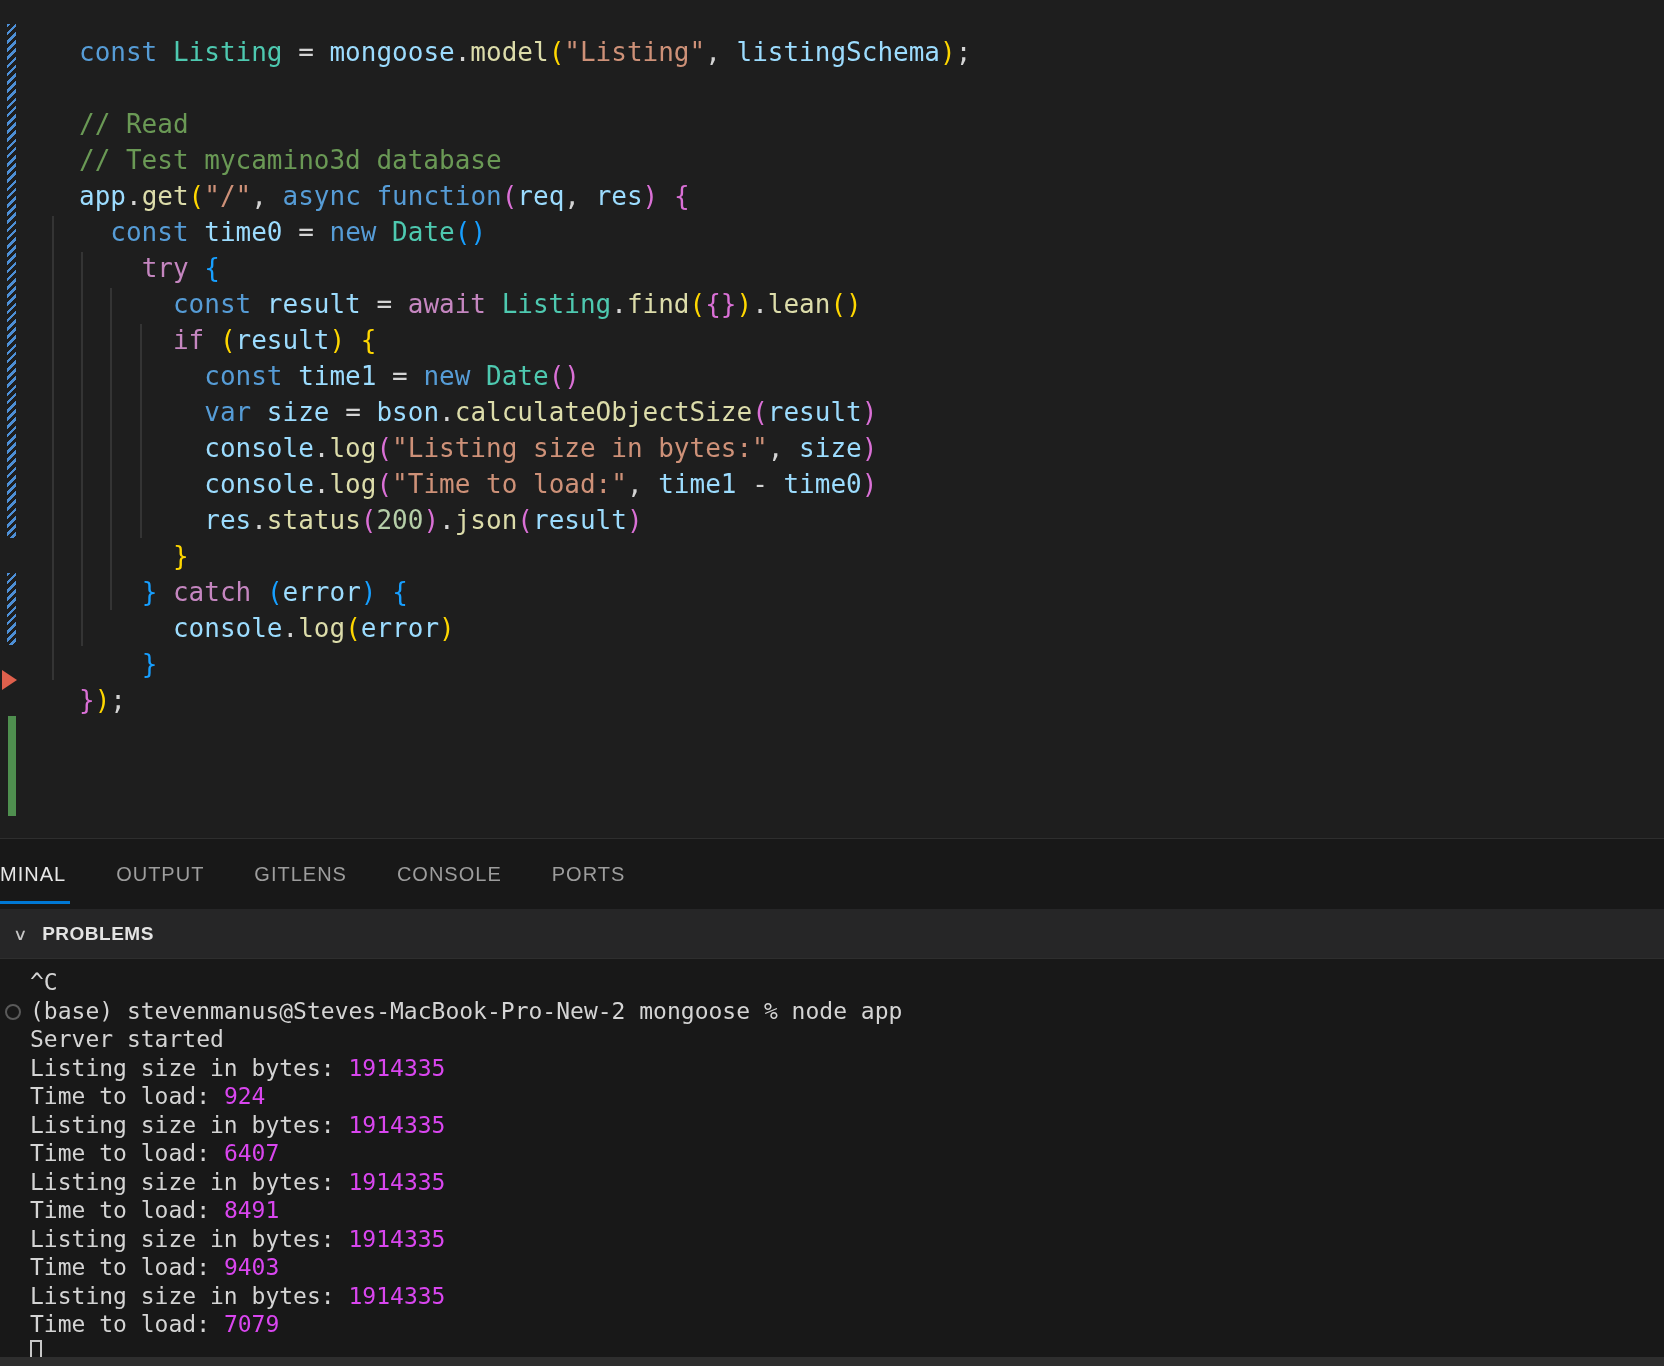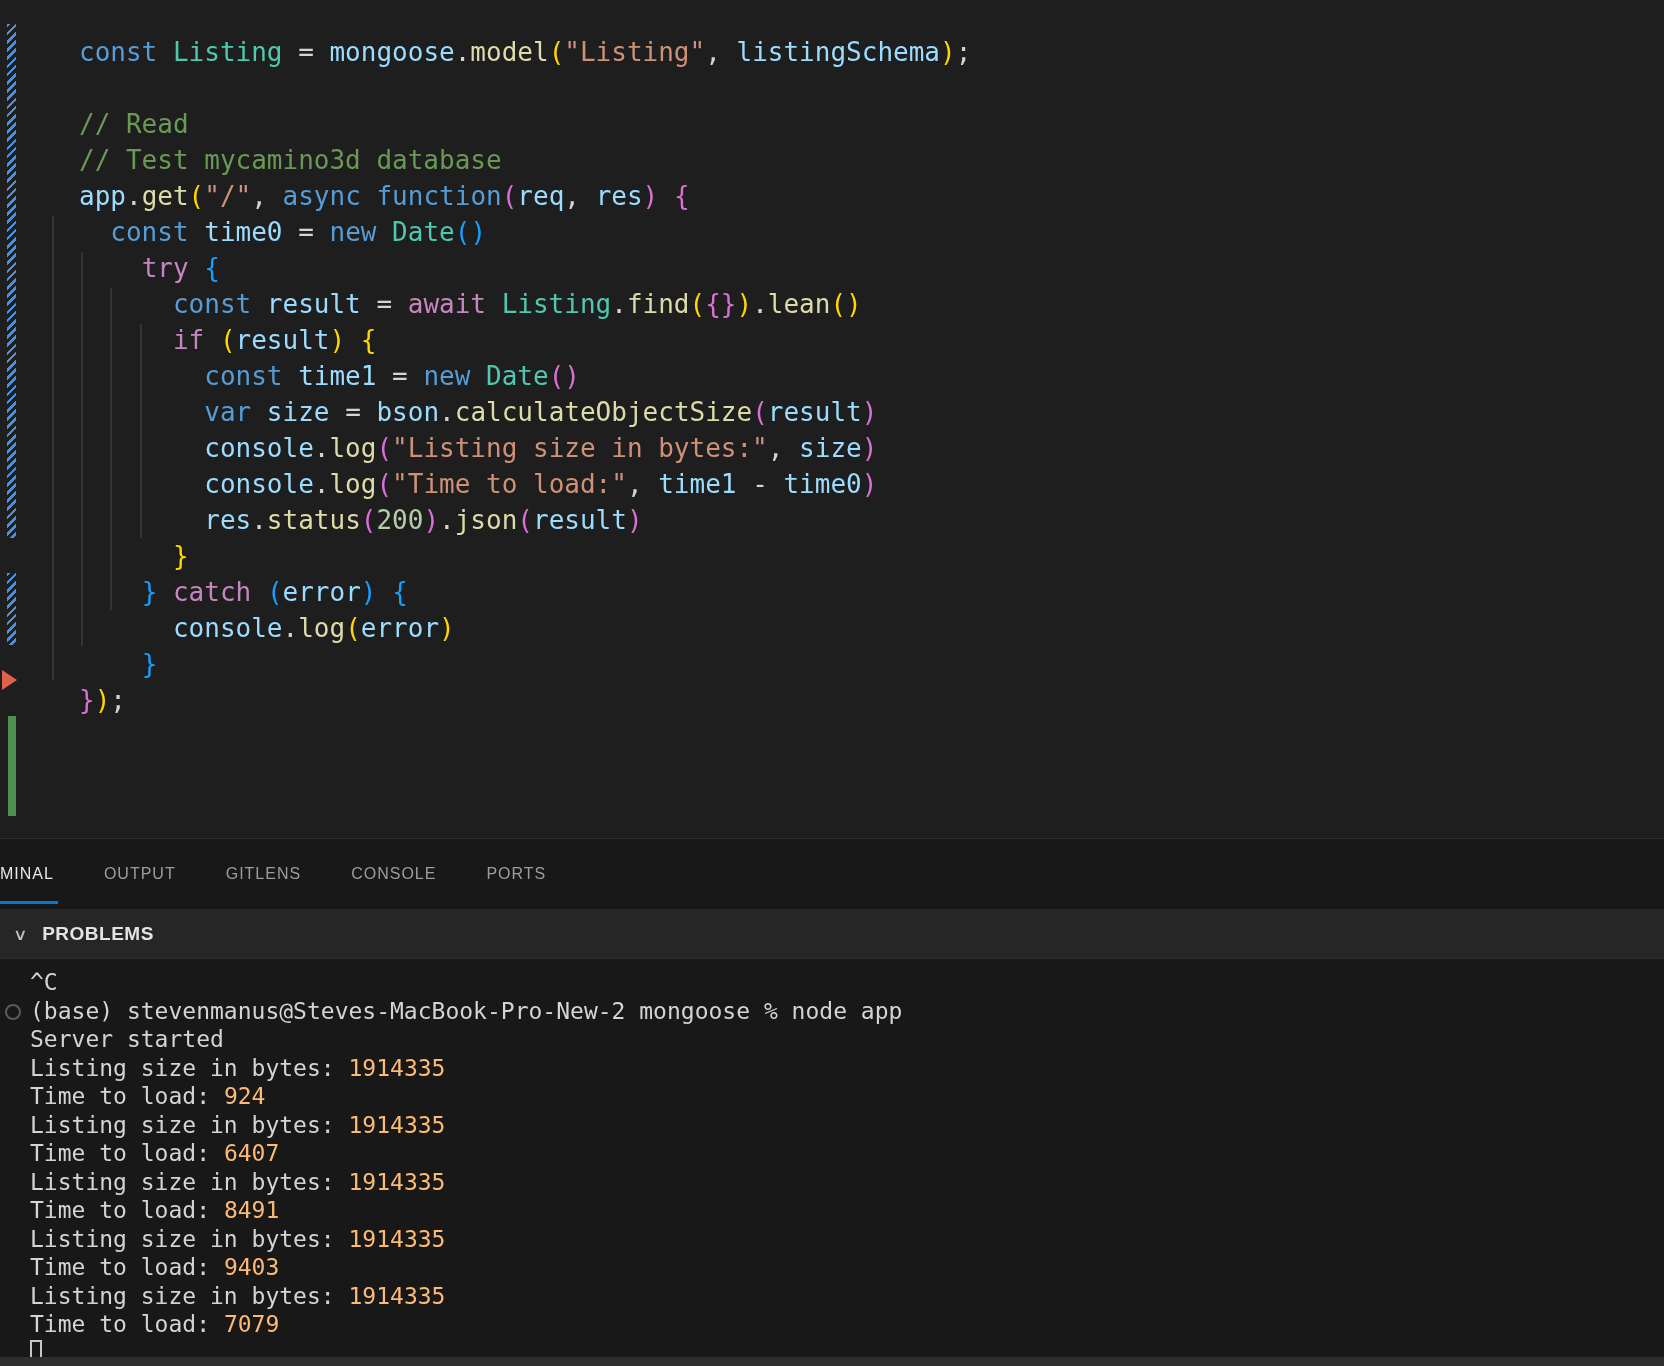--- a/index.html
+++ b/index.html
@@ -33,21 +33,21 @@
   .code-line{height:36px;line-height:36px;}
   .tok-pl{color:#d4d4d4}.tok-kw{color:#569cd6}.tok-ctl{color:#c586c0}.tok-vr{color:#9cdcfe}
   .tok-fn{color:#dcdcaa}.tok-cl{color:#4ec9b0}.tok-st{color:#ce9178}.tok-nu{color:#b5cea8}
   .tok-cm{color:#6a9955}.tok-b1{color:#ffd700}.tok-b2{color:#da70d6}.tok-b3{color:#179fff}
 
   
   #panel{position:absolute;left:0;top:838px;width:1664px;height:528px;background:#181818;
          border-top:1px solid #2e2e2e;box-sizing:border-box;}
   #tabbar{position:relative;height:70px;display:flex;align-items:center;gap:50px;}
   .panel-tab{position:relative;height:100%;display:flex;align-items:center;
-             font-size:16px;letter-spacing:1px;color:#9d9d9d;cursor:pointer;}
+             font-size:20px;letter-spacing:1px;color:#9d9d9d;cursor:pointer;}
   .panel-tab.active{color:#e7e7e7;}
   .panel-tab.active::after{content:"";position:absolute;left:0;right:-4px;bottom:5px;height:3.5px;
                            background:#0078d4;}
 
   #panes{position:relative;display:flex;height:458px;}
   #debug-pane{position:relative;width:364px;height:100%;border-right:1px solid #2f2f2f;
               box-sizing:border-box;background:#181818;}
   #terminal-pane{position:relative;flex:1;height:100%;background:#181818;}
   .pane-header{height:50px;background:#262627;display:flex;align-items:center;
                color:#e3e3e3;font-weight:bold;font-size:19px;letter-spacing:.5px;}
@@ -58,21 +58,21 @@
   #filter-input{position:absolute;left:-14px;top:77px;width:334px;height:48px;
                 background:#303031;border:none;border-radius:7px;box-sizing:border-box;
                 color:#cccccc;font-size:22px;padding:0 14px;outline:none;
                 font-family:"Liberation Sans",sans-serif;}
   #filter-input::placeholder{color:#858585;}
 
   #terminal-body{position:absolute;left:0;top:50px;right:0;bottom:0;
                  font-family:"DejaVu Sans Mono",monospace;font-size:23px;color:#d4d4d4;}
   #terminal-lines{position:absolute;left:30px;top:9px;white-space:pre;}
   .term-line{position:relative;height:28.5px;line-height:28.5px;}
-  .tok-tw{color:#d4d4d4}.tok-ty{color:#fdba74}
+  .tok-tw{color:#d4d4d4}.tok-ty{color:#d946ef}
   .cmd-circle{position:absolute;left:-25px;top:7.5px;width:12px;height:12px;border-radius:50%;
               border:2.5px solid #5a5a5a;}
   .term-cursor{display:inline-block;width:12px;height:24px;border:2px solid #c8c8c8;
                box-sizing:border-box;vertical-align:middle;margin-top:-4px;}
 
   #bottom-strip{position:absolute;left:0;top:1357px;width:1664px;height:9px;background:#2e2e2e;}
 </style>
 </head>
 <body>
 

